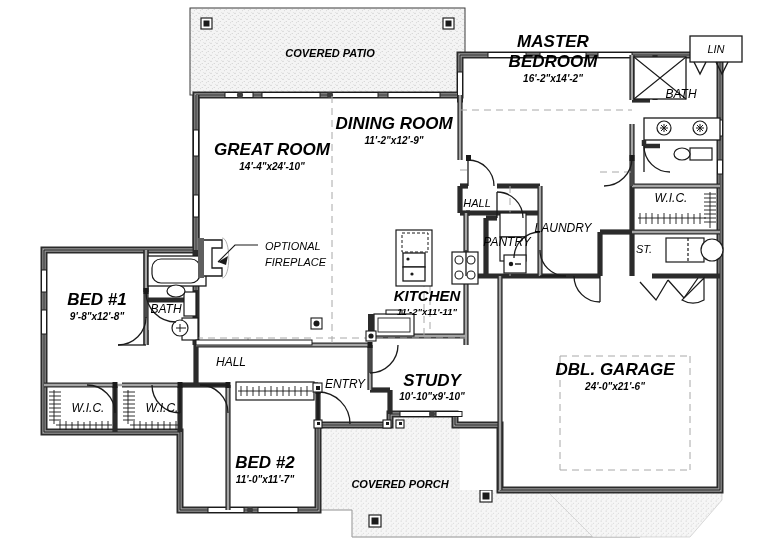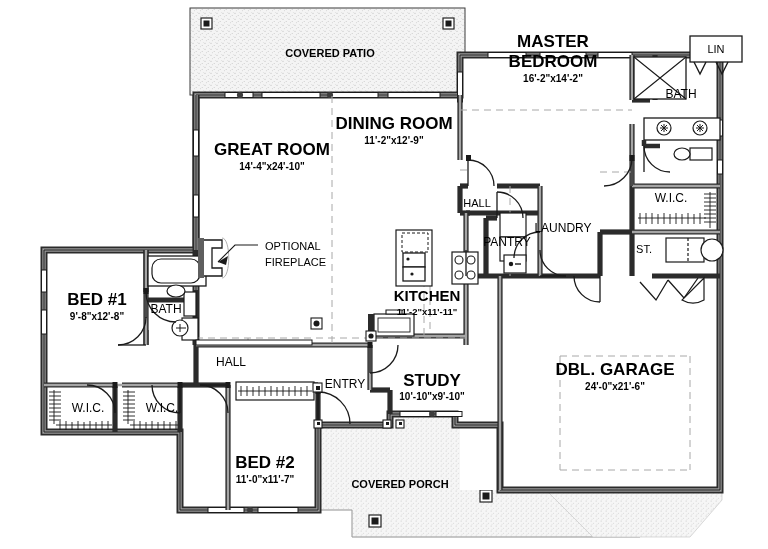--- a/index.html
+++ b/index.html
@@ -1,17 +1,17 @@
 <!DOCTYPE html>
 <html><head>
 <meta charset="utf-8">
 <style>
   html,body{margin:0;padding:0;background:#ffffff;}
   body{width:768px;height:549px;overflow:hidden;font-family:"Liberation Sans",sans-serif;}
-  #plan-root{position:relative;width:768px;height:549px;background:#fff;}
+  #plan-root{position:relative;width:768px;height:549px;background:#fff;font-style:italic;}
   svg{display:block;}
   .rm-name{font-family:"Liberation Sans",sans-serif;font-weight:700;fill:#000;text-anchor:middle;}
   .rm-dim{font-family:"Liberation Sans",sans-serif;font-weight:700;fill:#000;text-anchor:middle;}
   .lbl-sm{font-family:"Liberation Sans",sans-serif;font-weight:400;fill:#000;text-anchor:middle;}
   .note{font-family:"Liberation Sans",sans-serif;font-weight:400;fill:#000;text-anchor:start;}
 </style>
 </head>
 <body>
 
 <div id="plan-root">

